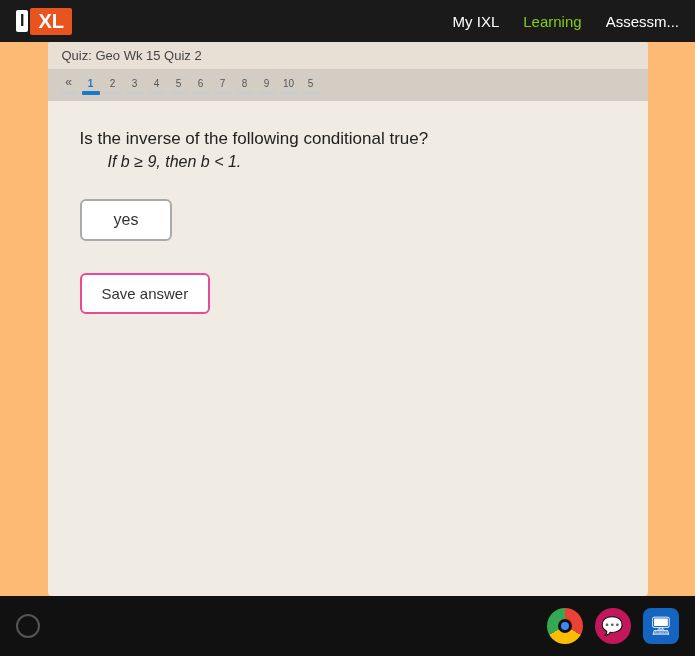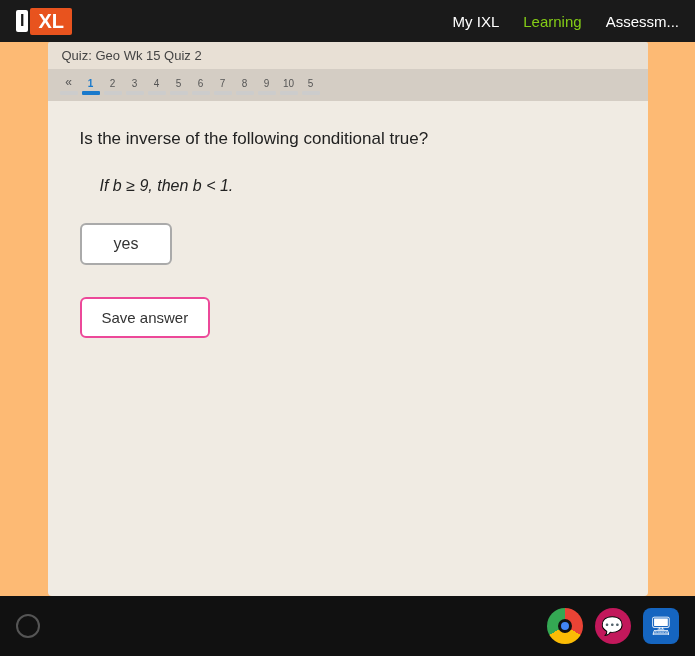--- a/index.html
+++ b/index.html
@@ -153,28 +153,28 @@
       max-width: 600px;
       padding: 28px 32px 40px;
       flex: 1;
       border-radius: 0 0 4px 4px;
     }
 
     .question-text {
       font-size: 17px;
       color: #222;
       font-weight: 500;
-      margin-bottom: 28px;
+      margin-bottom: 4px;
     }
 
     .conditional-text {
       font-size: 16px;
       color: #222;
       margin-bottom: 28px;
-      margin-left: 20px;
+      margin-left: 28px;
     }
 
     .conditional-text em {
       font-style: italic;
     }
 
     .answer-buttons {
       display: flex;
       gap: 12px;
       margin-bottom: 32px;

